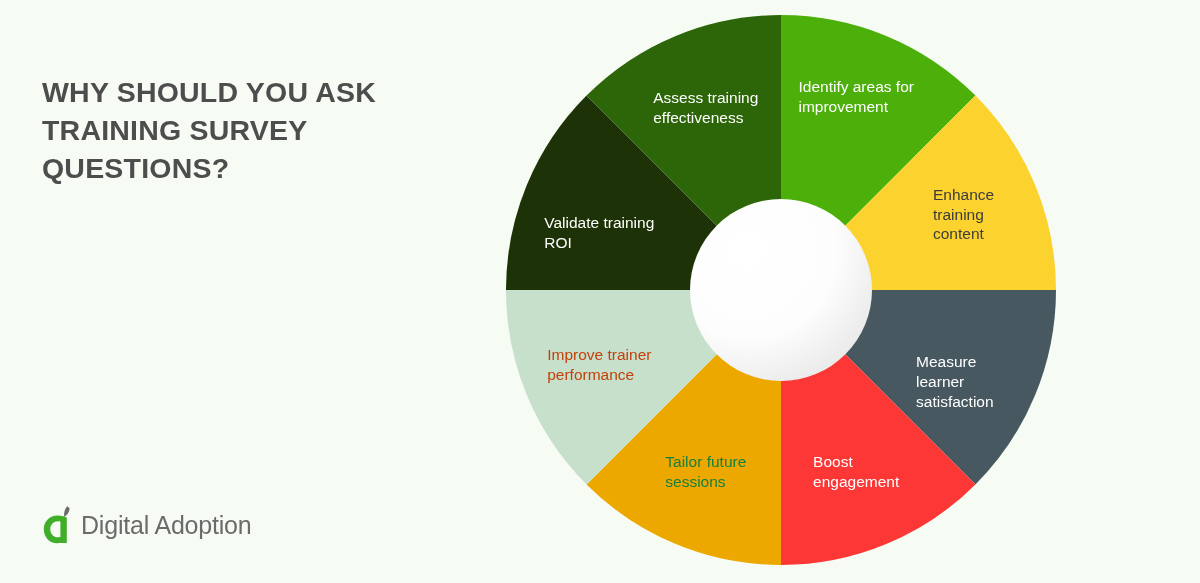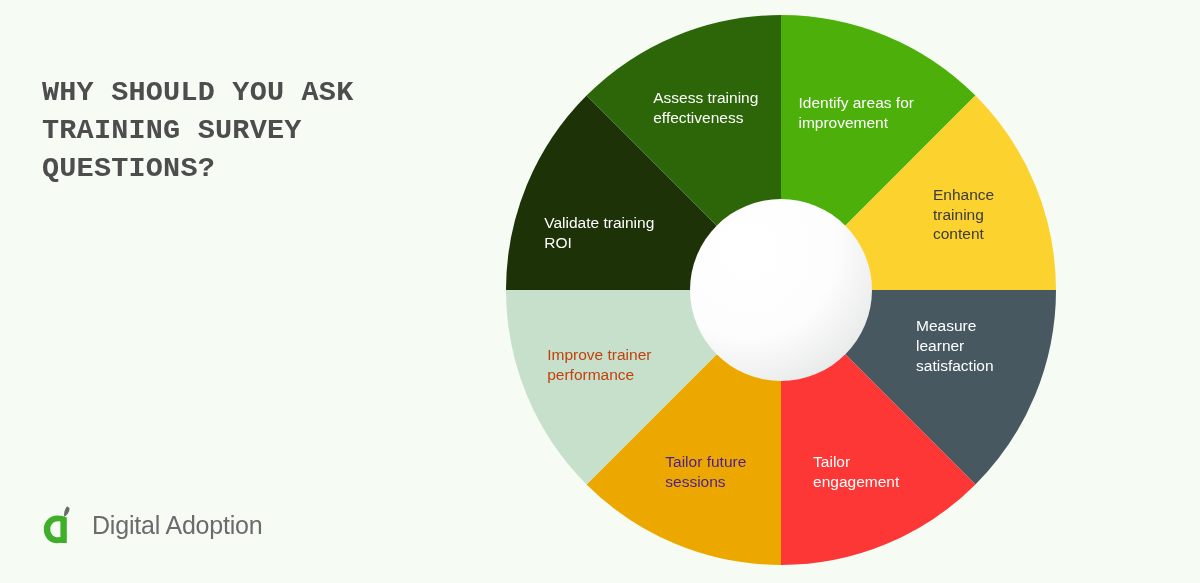--- a/index.html
+++ b/index.html
@@ -31,31 +31,30 @@
     left: 42px;
     top: 74px;
     width: 400px;
     font-size: 28.5px;
     font-weight: bold;
     line-height: 1.33;
     letter-spacing: 0.2px;
     color: #4d4d4d;
     text-transform: uppercase;
     white-space: pre-line;
-    font-family: Liberation Mono, monospace;
   }
 
   
   #logo {
     position: absolute;
     left: 42px;
     top: 505px;
     display: flex;
     align-items: center;
-    gap: 12px;
+    gap: 1px;
   }
 
   #logo-mark {
     width: 38px;
     height: 40px;
     display: block;
     flex: none;
   }
 
   #logo-text {
@@ -118,29 +117,29 @@
           <path d="M 275 275 L 469.45 469.45 A 275 275 0 0 1 275.00 550.00 Z" fill="#fd3636"></path>
           <path d="M 275 275 L 275.00 550.00 A 275 275 0 0 1 80.55 469.45 Z" fill="#eda800"></path>
           <path d="M 275 275 L 80.55 469.45 A 275 275 0 0 1 0.00 275.00 Z" fill="#c7e0cb"></path>
           <path d="M 275 275 L 0.00 275.00 A 275 275 0 0 1 80.55 80.55 Z" fill="#1d3206"></path>
           <path d="M 275 275 L 80.55 80.55 A 275 275 0 0 1 275.00 0.00 Z" fill="#2c6608"></path>
         </g>
 
     <circle id="hole" cx="275" cy="275" r="91" fill="url(#holeGrad)"></circle>
       </svg>
     <div id="labels">
-        <div class="seg-label" style="left: 350.2px; top: 98px; color: rgb(255, 255, 255);">Identify areas for
+        <div class="seg-label" style="left: 350.2px; top: 82px; color: rgb(255, 255, 255);">Identify areas for
 improvement</div>
         <div class="seg-label" style="left: 468px; top: 199.8px; color: rgb(60, 60, 60);">Enhance
 training content</div>
-        <div class="seg-label" style="left: 456.7px; top: 331px; color: rgb(255, 255, 255);">Measure learner
+        <div class="seg-label" style="left: 456.7px; top: 367px; color: rgb(255, 255, 255);">Measure learner
 satisfaction</div>
-        <div class="seg-label" style="left: 350.2px; top: 456.7px; color: rgb(255, 255, 255);">Tailor
+        <div class="seg-label" style="left: 350.2px; top: 456.7px; color: rgb(255, 255, 255);">Boost
 engagement</div>
-        <div class="seg-label" style="left: 199.8px; top: 456.7px; color: #4c1d95;">Tailor future
+        <div class="seg-label" style="left: 199.8px; top: 456.7px; color: #15803d;">Tailor future
 sessions</div>
         <div class="seg-label" style="left: 93.3px; top: 350.2px; color: #c2410c;">Improve trainer
 performance</div>
         <div class="seg-label" style="left: 93.3px; top: 218px; color: rgb(255, 255, 255);">Validate training
 ROI</div>
         <div class="seg-label" style="left: 199.8px; top: 93.3px; color: rgb(255, 255, 255);">Assess training
 effectiveness</div>
       </div>
   </div>
 

